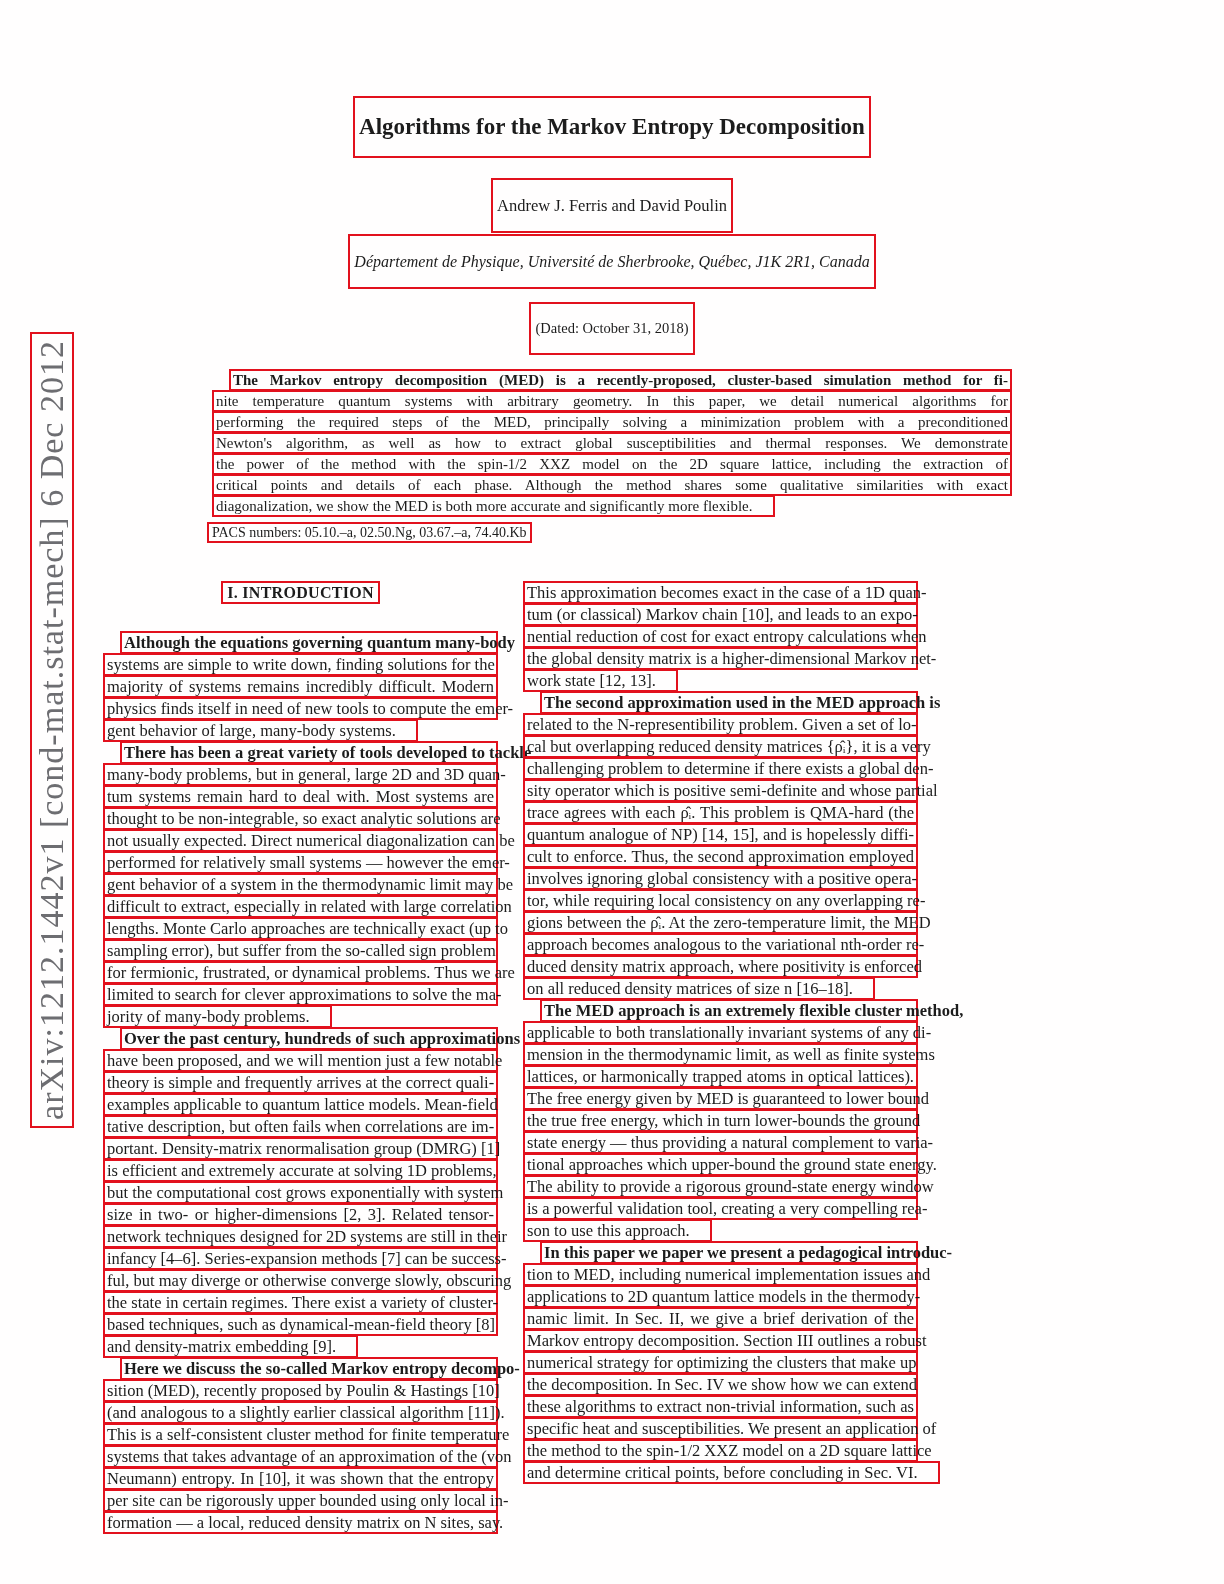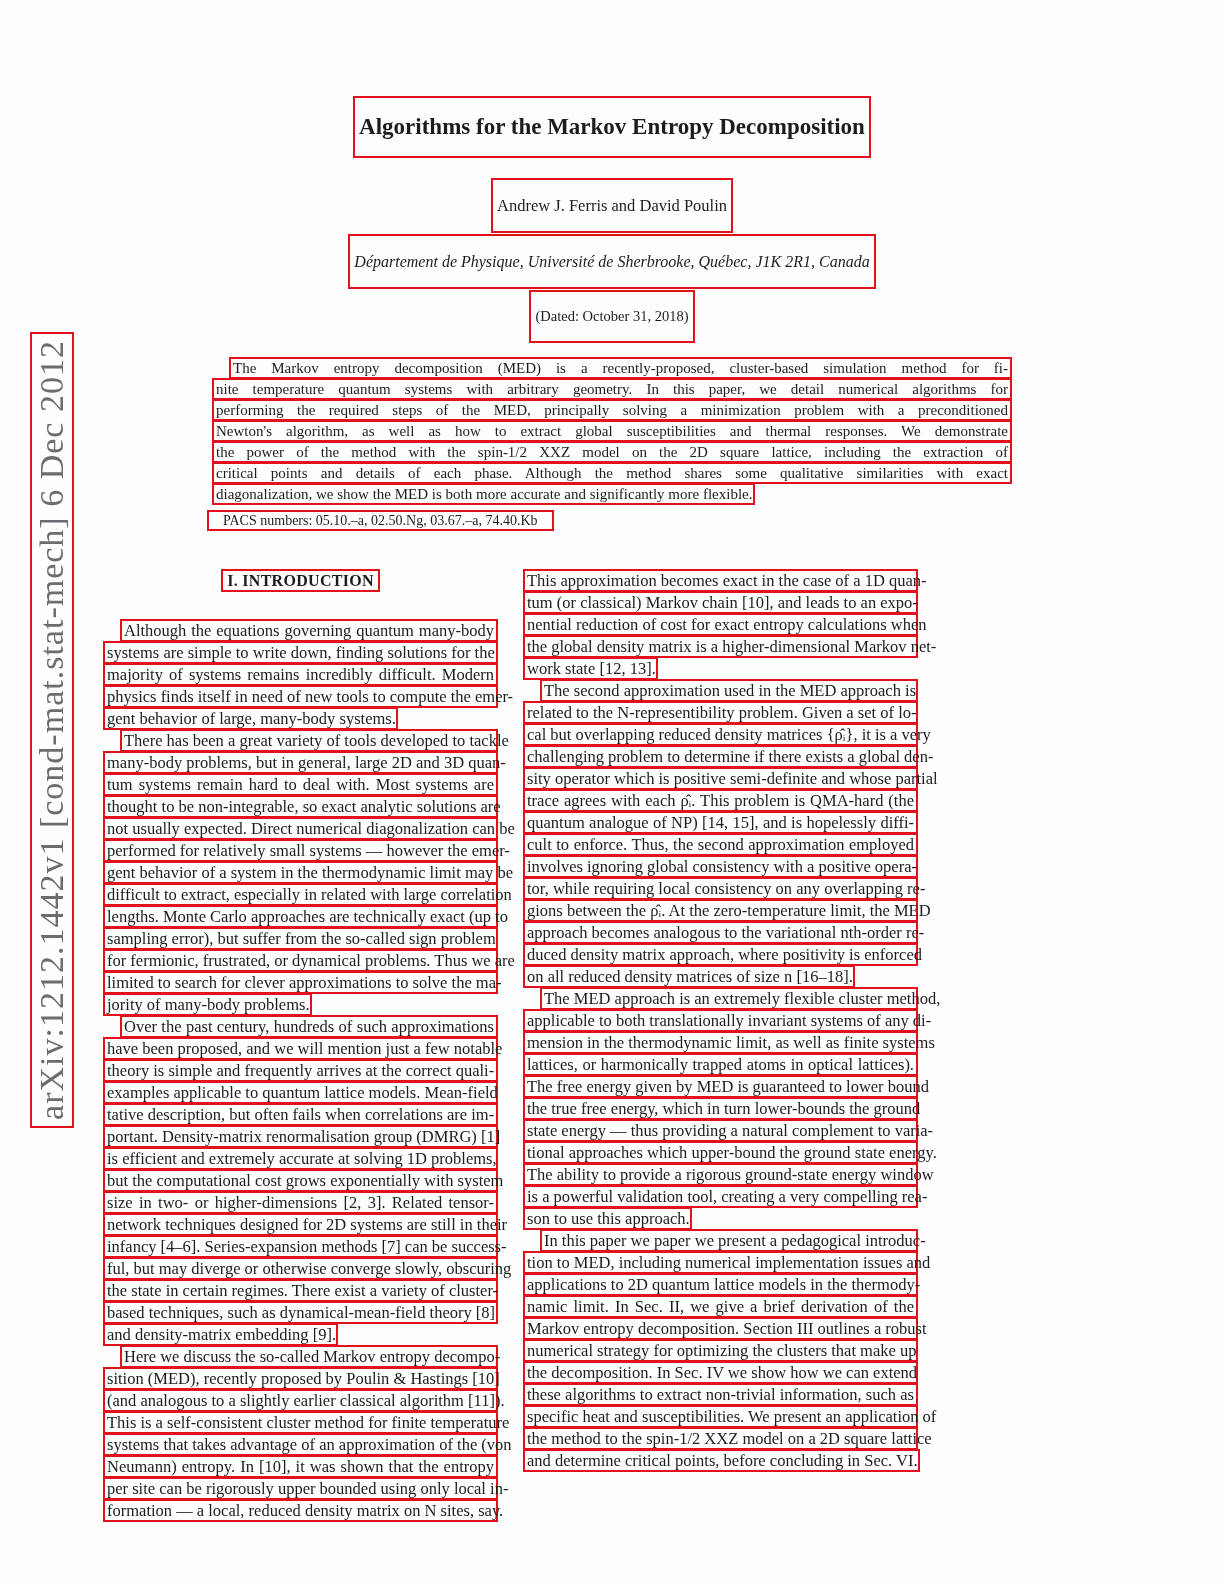--- a/index.html
+++ b/index.html
@@ -36,28 +36,28 @@
   
   .content{position:absolute;left:0;top:0;width:1224px;}
   .row{text-align:center;}
   .row .boxed{display:inline-block;padding:16px 4px;}
   .title-row{margin-top:96px;}
   .paper-title{font-size:23px;font-weight:bold;line-height:26px;}
   .authors-row{margin-top:20px;}
   .paper-authors{font-size:16.5px;line-height:19px;}
   .affil-row{margin-top:1px;}
   .paper-affil{font-size:16px;font-style:italic;line-height:19px;}
-  .date-row{margin-top:1px;}
+  .date-row{margin-top:13px;}
   .paper-date{font-size:14.5px;line-height:17px;}
   
   .abstract{width:800px;margin:14px auto 0 auto;}
   .abstract .line{font-size:15px;line-height:18px;}
   
   .pacs-row{width:810px;margin:5px auto 0 auto;text-align:left;}
-  .pacs{display:inline-block;font-size:14px;line-height:17px;padding:0 14px;}
+  .pacs{display:inline-block;font-size:14px;line-height:17px;padding:0 3px;}
   
   .columns{
     display:flex;
     gap:25px;
     padding:0 103px;
     margin-top:38px;
     align-items:flex-start;
   }
   .col{width:395px;}
   .sec-heading-row{text-align:center;margin-bottom:27px;}
@@ -71,26 +71,26 @@
     display:block;
     font-size:16.5px;
     line-height:19px;
     padding:0 2px;
     text-align:justify;
     text-align-last:justify;
     white-space:nowrap;
     overflow:visible;
   }
   .line + .line{margin-top:-1px;}
-  .line.first{margin-left:17px;}
+  .line.first{margin-left:17px;font-weight:bold;}
   .line.short{
     width:fit-content;
     text-align:left;
     text-align-last:auto;
-    padding-right:0;
+    padding-right:20px;
   }
 </style>
 </head>
 <body>
 
 <div class="page">
 
   <div class="arxiv-strip">
     <span class="arxiv-text boxed">arXiv:1212.1442v1  [cond-mat.stat-mech]  6 Dec 2012</span>
   </div>

